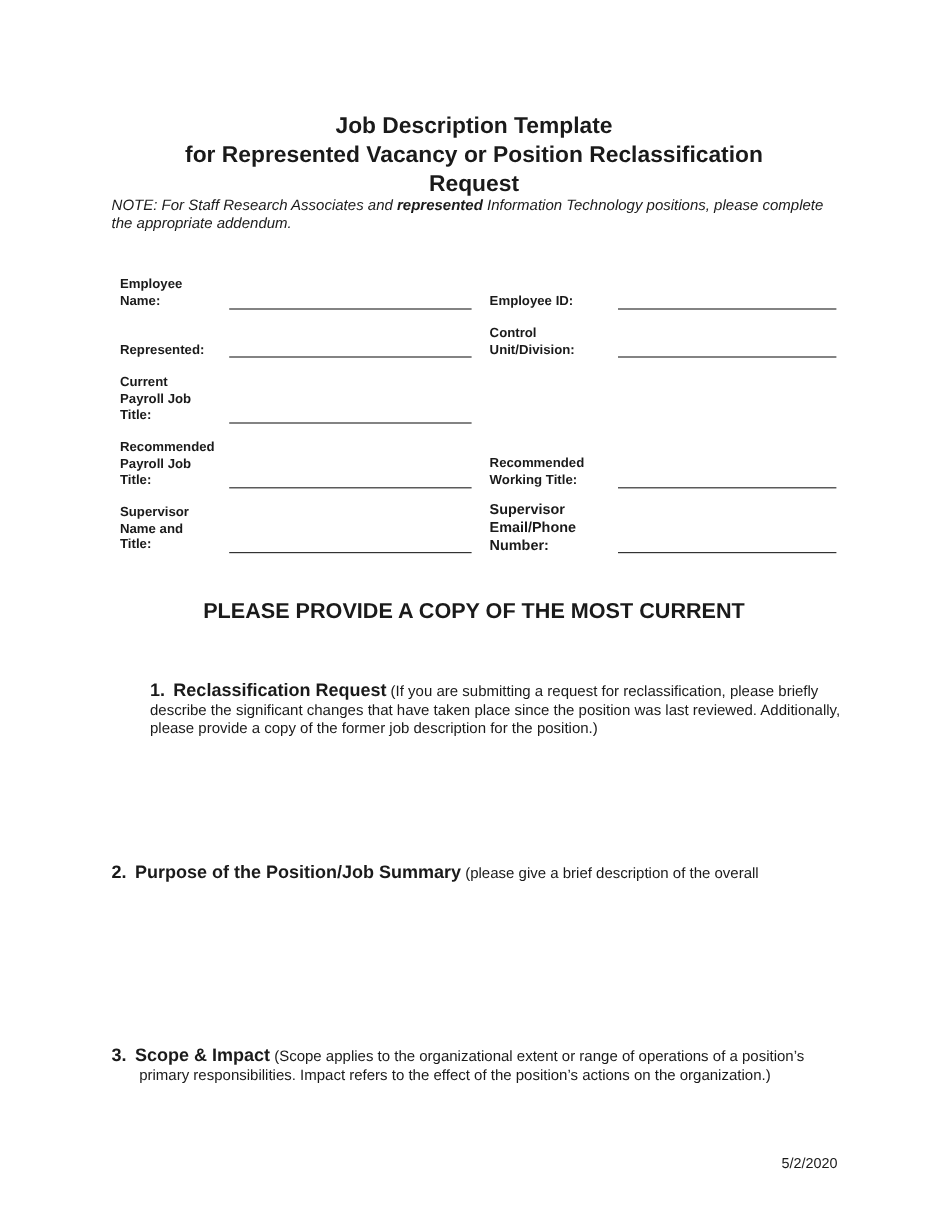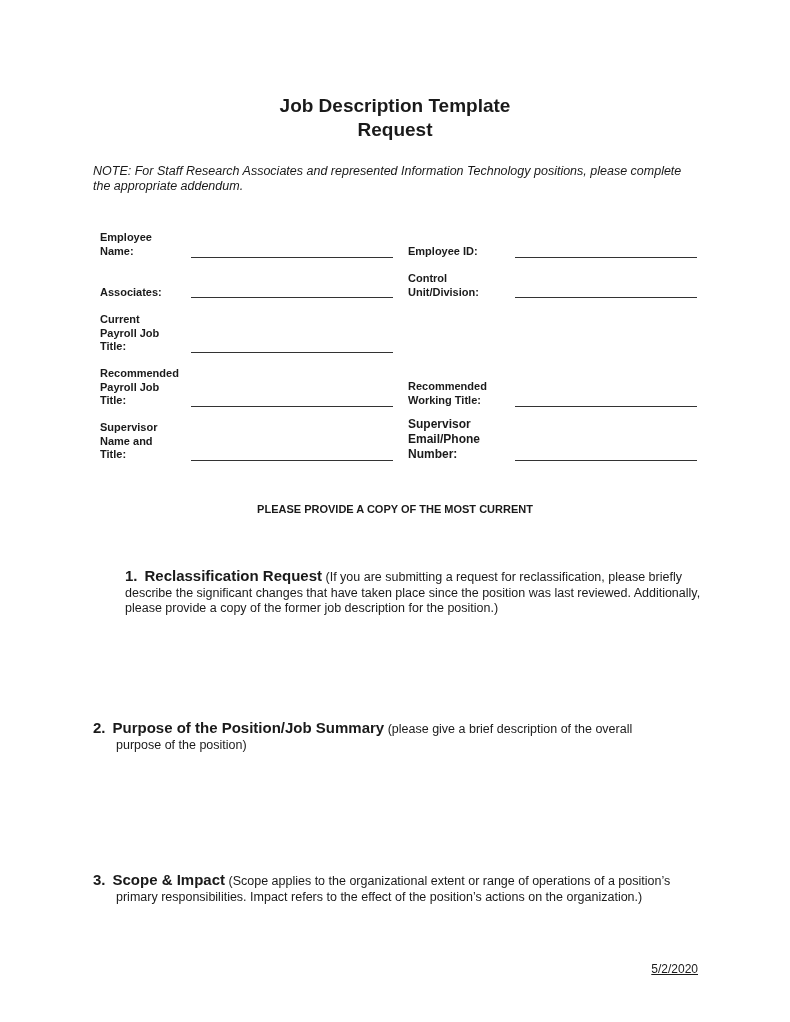--- a/index.html
+++ b/index.html
@@ -33,21 +33,21 @@
     }
     .note {
       position: absolute;
       left: 93px;
       top: 164px;
       width: 600px;
       font-style: italic;
       font-size: 12.5px;
       line-height: 15px;
     }
-    .note b { font-weight: normal; text-align: center; }
+    .note b { font-weight: bold; text-align: center; }
 
     .field-label {
       position: absolute;
       font-weight: bold;
       font-size: 11px;
       line-height: 13.5px;
       white-space: pre-line;
     }
     .field-line {
       position: absolute;
@@ -59,21 +59,21 @@
     .left-line { left: 191px; width: 202px; }
     .right-line { left: 515px; width: 182px; }
 
     .org-chart-notice {
       position: absolute;
       left: 92px;
       width: 606px;
       top: 500px;
       text-align: center;
       font-weight: bold;
-      font-size: 11px;
+      font-size: 18px;
       line-height: 18px;
     }
 
     .section {
       position: absolute;
       left: 93px;
       width: 605px;
       font-size: 12.5px;
       line-height: 15.5px;
     }
@@ -87,42 +87,42 @@
     }
     .section.indented .cont {
       display: block;
       padding-left: 23px;
     }
     .footer-date {
       position: absolute;
       right: 92px;
       top: 962px;
       font-size: 12px;
-      text-decoration: underline;
     }
   </style>
 </head>
 <body>
 
 <div class="page">
 
   <div class="title">
     <div>Job Description Template</div>
+    <div>for Represented Vacancy or Position Reclassification</div>
     <div>Request</div>
   </div>
 
   <div class="note"><span>NOTE: For Staff Research Associates and </span><b>represented</b><span> Information Technology positions, please complete the appropriate addendum.</span></div>
 
   <div class="field-label left-label" style="top:231px;">Employee
 Name:</div>
   <div class="field-line left-line" style="top:257px;"></div>
   <div class="field-label right-label" style="top:245px;">Employee ID:</div>
   <div class="field-line right-line" style="top:257px;"></div>
 
-  <div class="field-label left-label" style="top:286px;">Associates:</div>
+  <div class="field-label left-label" style="top:286px;">Represented:</div>
   <div class="field-line left-line" style="top:297px;"></div>
   <div class="field-label right-label" style="top:272px;">Control
 Unit/Division:</div>
   <div class="field-line right-line" style="top:297px;"></div>
 
   <div class="field-label left-label" style="top:313px;">Current
 Payroll Job
 Title:</div>
   <div class="field-line left-line" style="top:352px;"></div>
 
@@ -146,21 +146,20 @@
   <div class="org-chart-notice">
     <div>PLEASE PROVIDE A COPY OF THE MOST CURRENT</div>
   </div>
 
   <div class="section" style="top:568px;margin-left:32px;">
     <span class="num">1.</span>&nbsp;&nbsp;<span class="heading">Reclassification Request</span><span> (If you are submitting a request for reclassification, please briefly describe the significant changes that have taken place since the position was last reviewed.  Additionally, please provide a copy of the former job description for the position.)</span>
   </div>
 
   <div class="section indented" style="top:720px;">
     <span class="num">2.</span>&nbsp;&nbsp;<span class="heading">Purpose of the Position/Job Summary</span><span> (please give a brief description of the overall</span>
-    <span class="cont">purpose of the position)</span>
   </div>
 
   <div class="section indented" style="top:872px;">
     <span class="num">3.</span>&nbsp;&nbsp;<span class="heading">Scope &amp; Impact</span><span> (Scope applies to the organizational extent or range of operations of a position’s</span>
     <span class="cont">primary responsibilities.  Impact refers to the effect of the position’s actions on the organization.)</span>
   </div>
 
   <div class="footer-date">5/2/2020</div>
 </div>
 

